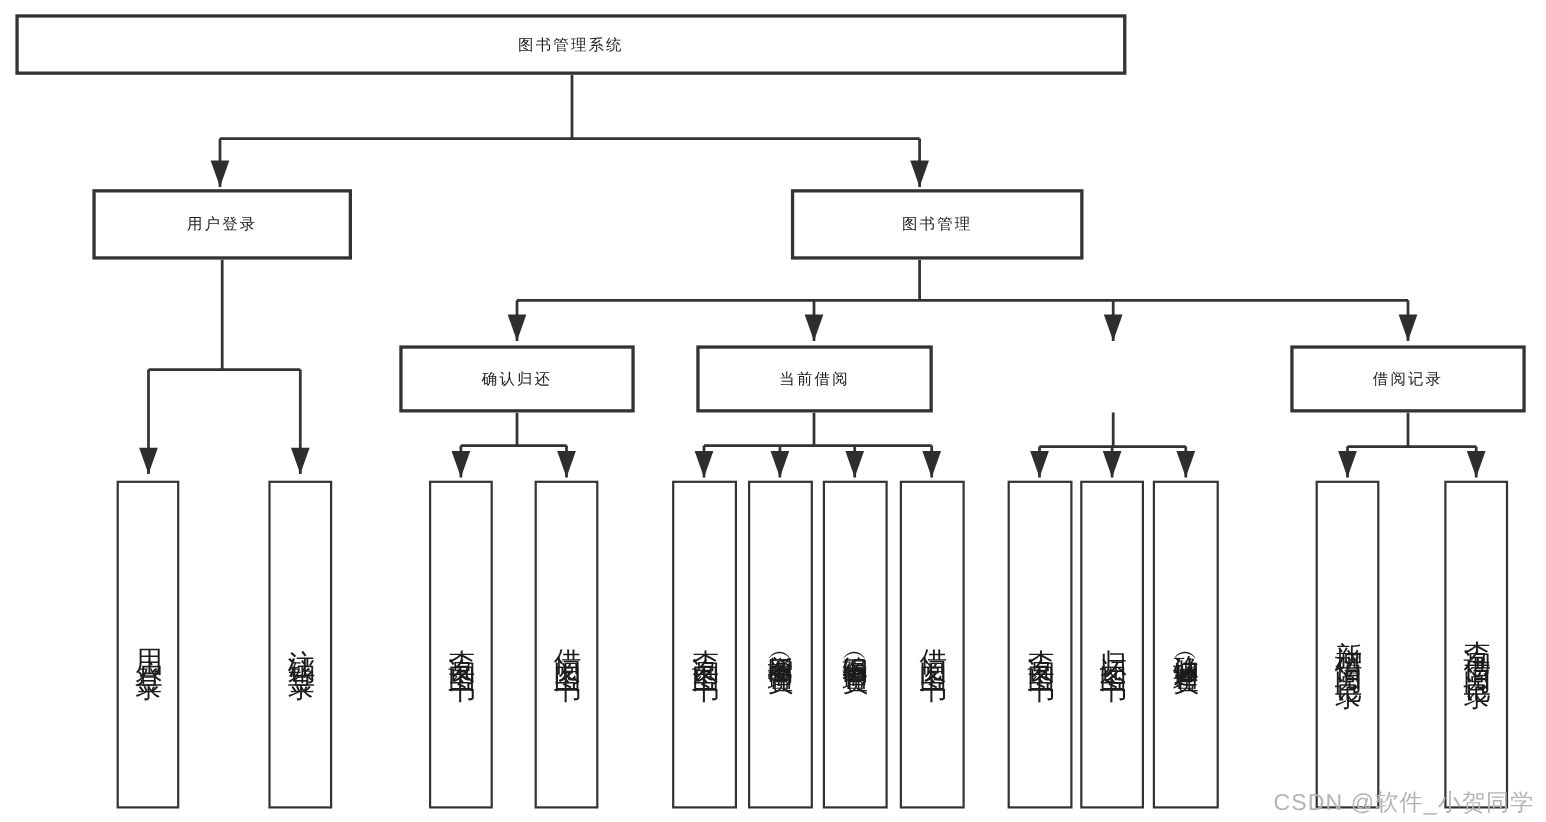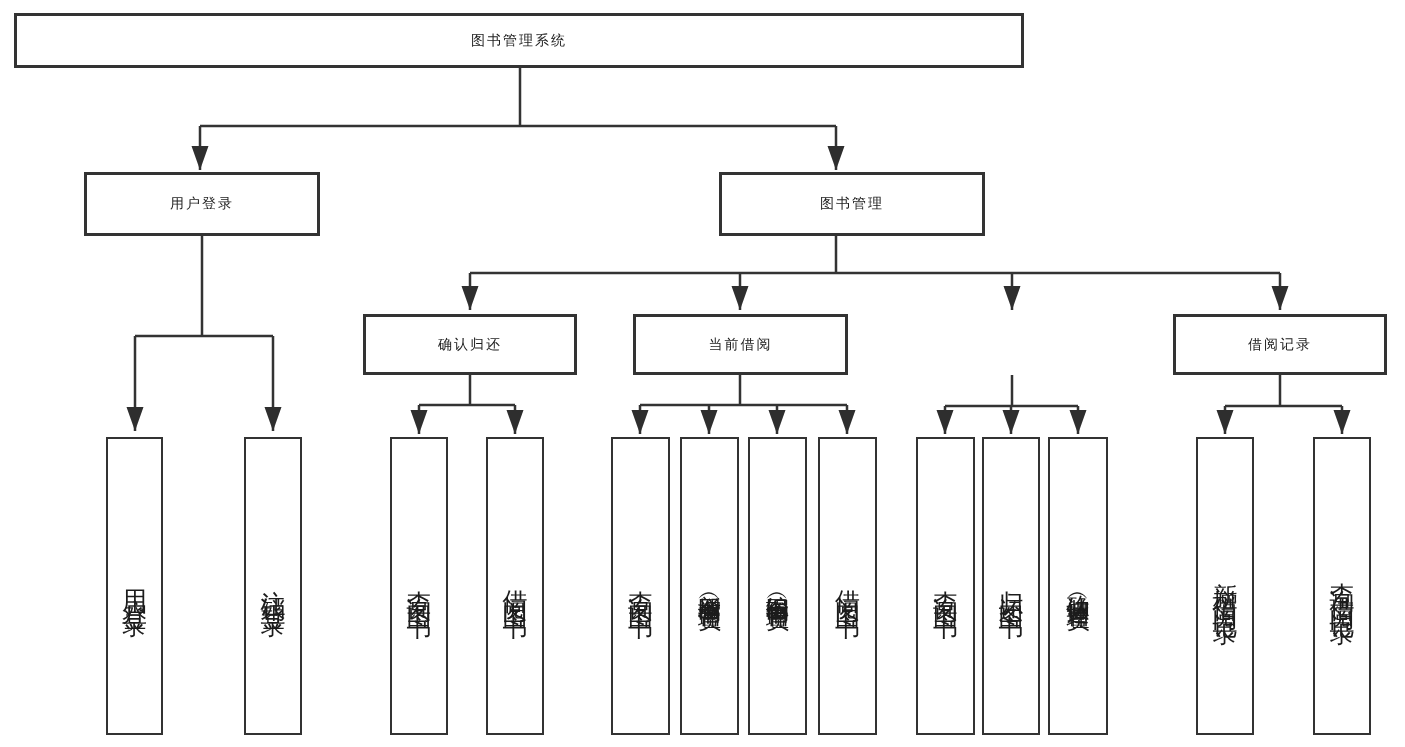--- a/index.html
+++ b/index.html
@@ -154,14 +154,15 @@
     <span>确认归还（管理员）</span>
   </div>
 
   <div class="node v" style="left:1196px;top:437px;width:58px;height:298px">
     <span>新增借阅记录</span>
   </div>
   <div class="node v" style="left:1313px;top:437px;width:58px;height:298px">
     <span>查询借阅记录</span>
   </div>
 
+  <div class="watermark">CSDN @软件_小贺同学</div>
 
 </div>
 
 </body></html>

